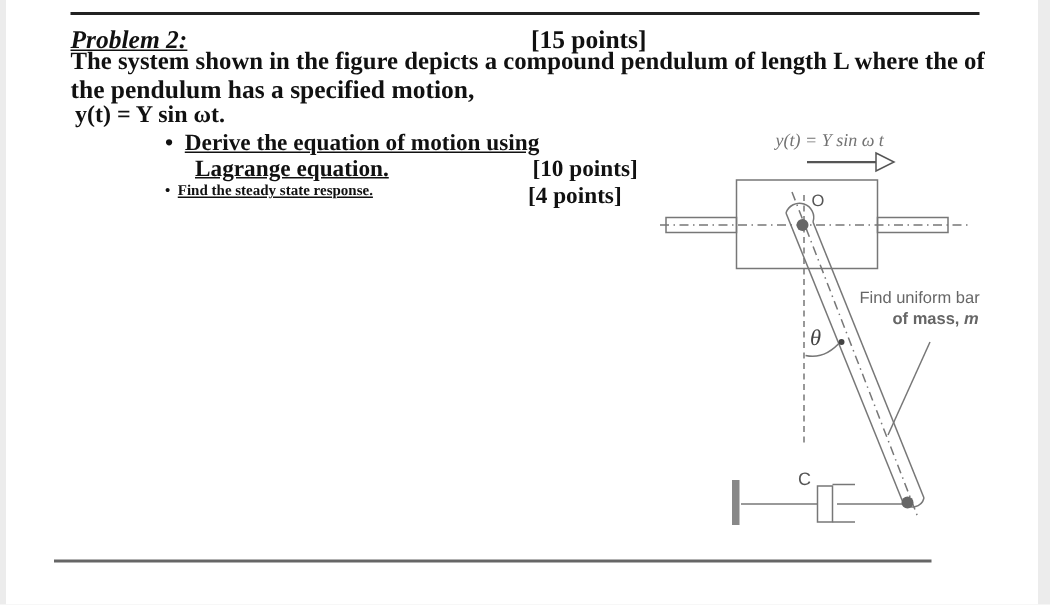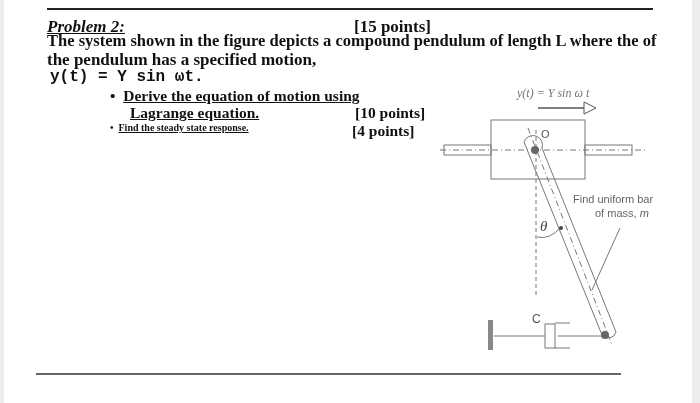--- a/index.html
+++ b/index.html
@@ -4,21 +4,21 @@
 <style>
   html,body{margin:0;padding:0;}
   body{width:700px;height:403px;background:#ececec;position:relative;overflow:hidden;font-family:"Liberation Serif",serif;}
   .page{position:absolute;left:4px;top:0;width:688px;height:403px;background:#fff;}
   .rule{position:absolute;background:#222;height:2px;}
   .t{position:absolute;color:#111;font-weight:bold;white-space:nowrap;}
   .title{left:47px;top:17px;font-size:17px;font-style:italic;text-decoration:underline;}
   .pts{left:354px;top:17px;font-size:17px;}
   .body1{left:47px;top:31px;font-size:17px;}
   .body2{left:47px;top:50px;font-size:17px;}
-  .eqn{left:50px;top:68px;font-size:18px;font-family:Liberation Mono, monospace;font-size:16px;}
+  .eqn{left:50px;top:68px;font-size:18px;font-family:Liberation Serif, serif;font-size:16px;}
   .u{text-decoration:underline;}
   svg{position:absolute;left:0;top:0;}
 </style>
 </head>
 <body>
 
 <div class="page"></div>
 <div class="rule" style="left:47px;top:8px;width:606px;"></div>
 
 <div class="t title">Problem 2:</div>
@@ -75,16 +75,16 @@
   <circle cx="535" cy="150" r="4" fill="#666"></circle>
   <circle cx="605" cy="335" r="4" fill="#666"></circle>
   <circle cx="561" cy="228" r="2" fill="#444"></circle>
   <line x1="36" y1="374" x2="621" y2="374" stroke="#666" stroke-width="2"></line>
 </svg>
 
 <div class="t" style="left:517px;top:86px;font-size:12px;font-weight:normal;font-style:italic;color:#737373;">y(t) = Y sin ω t</div>
 <div class="t" style="left:541px;top:128px;font-size:11px;font-weight:normal;color:#555;font-family:'Liberation Sans',sans-serif;">O</div>
 <div class="t" style="left:540px;top:218px;font-size:15px;font-weight:normal;font-style:italic;color:#444;">θ</div>
 <div class="t" style="left:573px;top:193px;font-size:11px;font-weight:normal;color:#666;font-family:'Liberation Sans',sans-serif;">Find uniform bar</div>
-<div class="t" style="left:595px;top:207px;font-size:11px;font-weight:normal;color:#666;font-family:'Liberation Sans',sans-serif;text-align:center;">
+<div class="t" style="left:595px;top:207px;font-size:11px;font-weight:bold;color:#666;font-family:'Liberation Sans',sans-serif;text-align:center;">
   <span>of mass,</span> <i>m</i>
 </div>
 <div class="t" style="left:532px;top:312px;font-size:12px;font-weight:normal;color:#555;font-family:'Liberation Sans',sans-serif;">C</div>
 
 </body></html>

